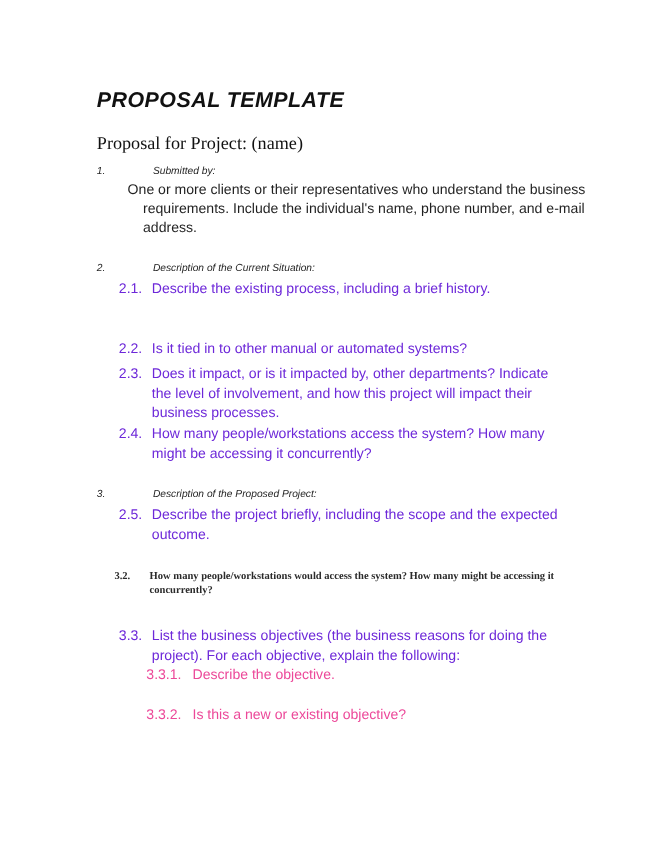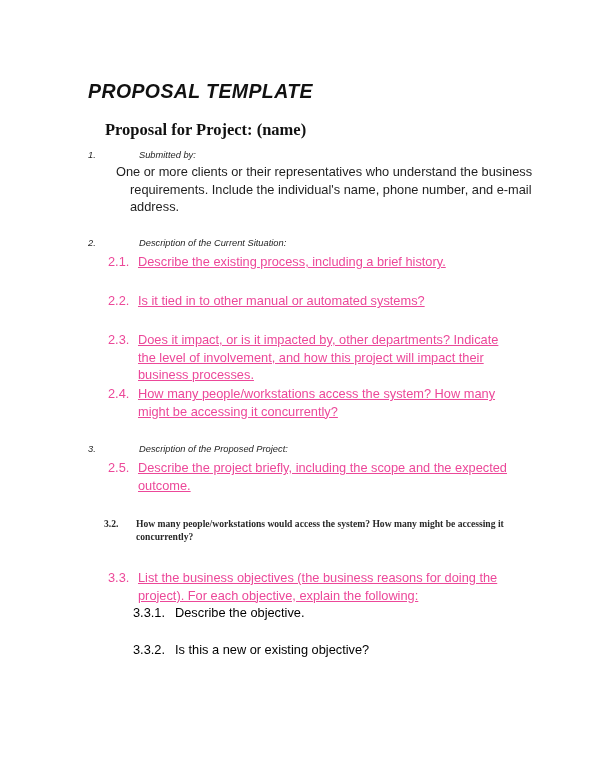--- a/index.html
+++ b/index.html
@@ -35,24 +35,24 @@
     font-weight: bold;
     font-style: italic;
     font-size: 19.5px;
     letter-spacing: 0.4px;
     color: #111111;
     white-space: nowrap;
   }
 
   .doc-subtitle {
     position: absolute;
-    left: 105px;
+    left: 88px;
     top: 120px;
     font-family: "Liberation Serif", serif;
-    font-weight: bold;
+    font-weight: normal;
     font-size: 16.5px;
     color: #111111;
     white-space: nowrap;
   }
 
   
   .sec {
     position: absolute;
     font-family: "Liberation Sans", sans-serif;
     font-style: italic;
@@ -86,32 +86,31 @@
     margin-left: 28px;
   }
 
   
   .item2 {
     position: absolute;
     left: 108px;
     width: 410px;
     font-size: 12.8px;
     line-height: 17.5px;
-    color: #ec4899;
+    color: #6d28d9;
   }
   .item2 .num {
     position: absolute;
     left: 0;
     top: 0;
     width: 30px;
   }
   .item2 .txt {
     display: block;
     padding-left: 30px;
-    text-decoration: underline;
   }
 
   
   .item2-small {
     position: absolute;
     left: 104px;
     width: 420px;
     font-family: "Liberation Serif", serif;
     font-size: 9.6px;
     line-height: 13px;
@@ -128,21 +127,21 @@
     padding-left: 32px;
   }
 
   
   .item3 {
     position: absolute;
     left: 133px;
     width: 380px;
     font-size: 12.8px;
     line-height: 17.5px;
-    color: #000000;
+    color: #ec4899;
   }
   .item3 .num {
     position: absolute;
     left: 0;
     top: 0;
     width: 42px;
   }
   .item3 .txt {
     display: block;
     padding-left: 42px;
@@ -166,21 +165,21 @@
   <div class="sec" style="left:88px; top:238px;">
     <span class="sec-num">2.</span>
     <span class="sec-text">Description of the Current Situation:</span>
   </div>
 
   <div class="item2" style="top:253px;">
     <span class="num">2.1.</span>
     <span class="txt">Describe the existing process, including a brief history.</span>
   </div>
 
-  <div class="item2" style="top:292px;">
+  <div class="item2" style="top:308px;">
     <span class="num">2.2.</span>
     <span class="txt">Is it tied in to other manual or automated systems?</span>
   </div>
 
   <div class="item2" style="top:331px;">
     <span class="num">2.3.</span>
     <span class="txt">Does it impact, or is it impacted by, other departments? Indicate the level of involvement, and how this project will impact their business processes.</span>
   </div>
 
   <div class="item2" style="top:385px;">

